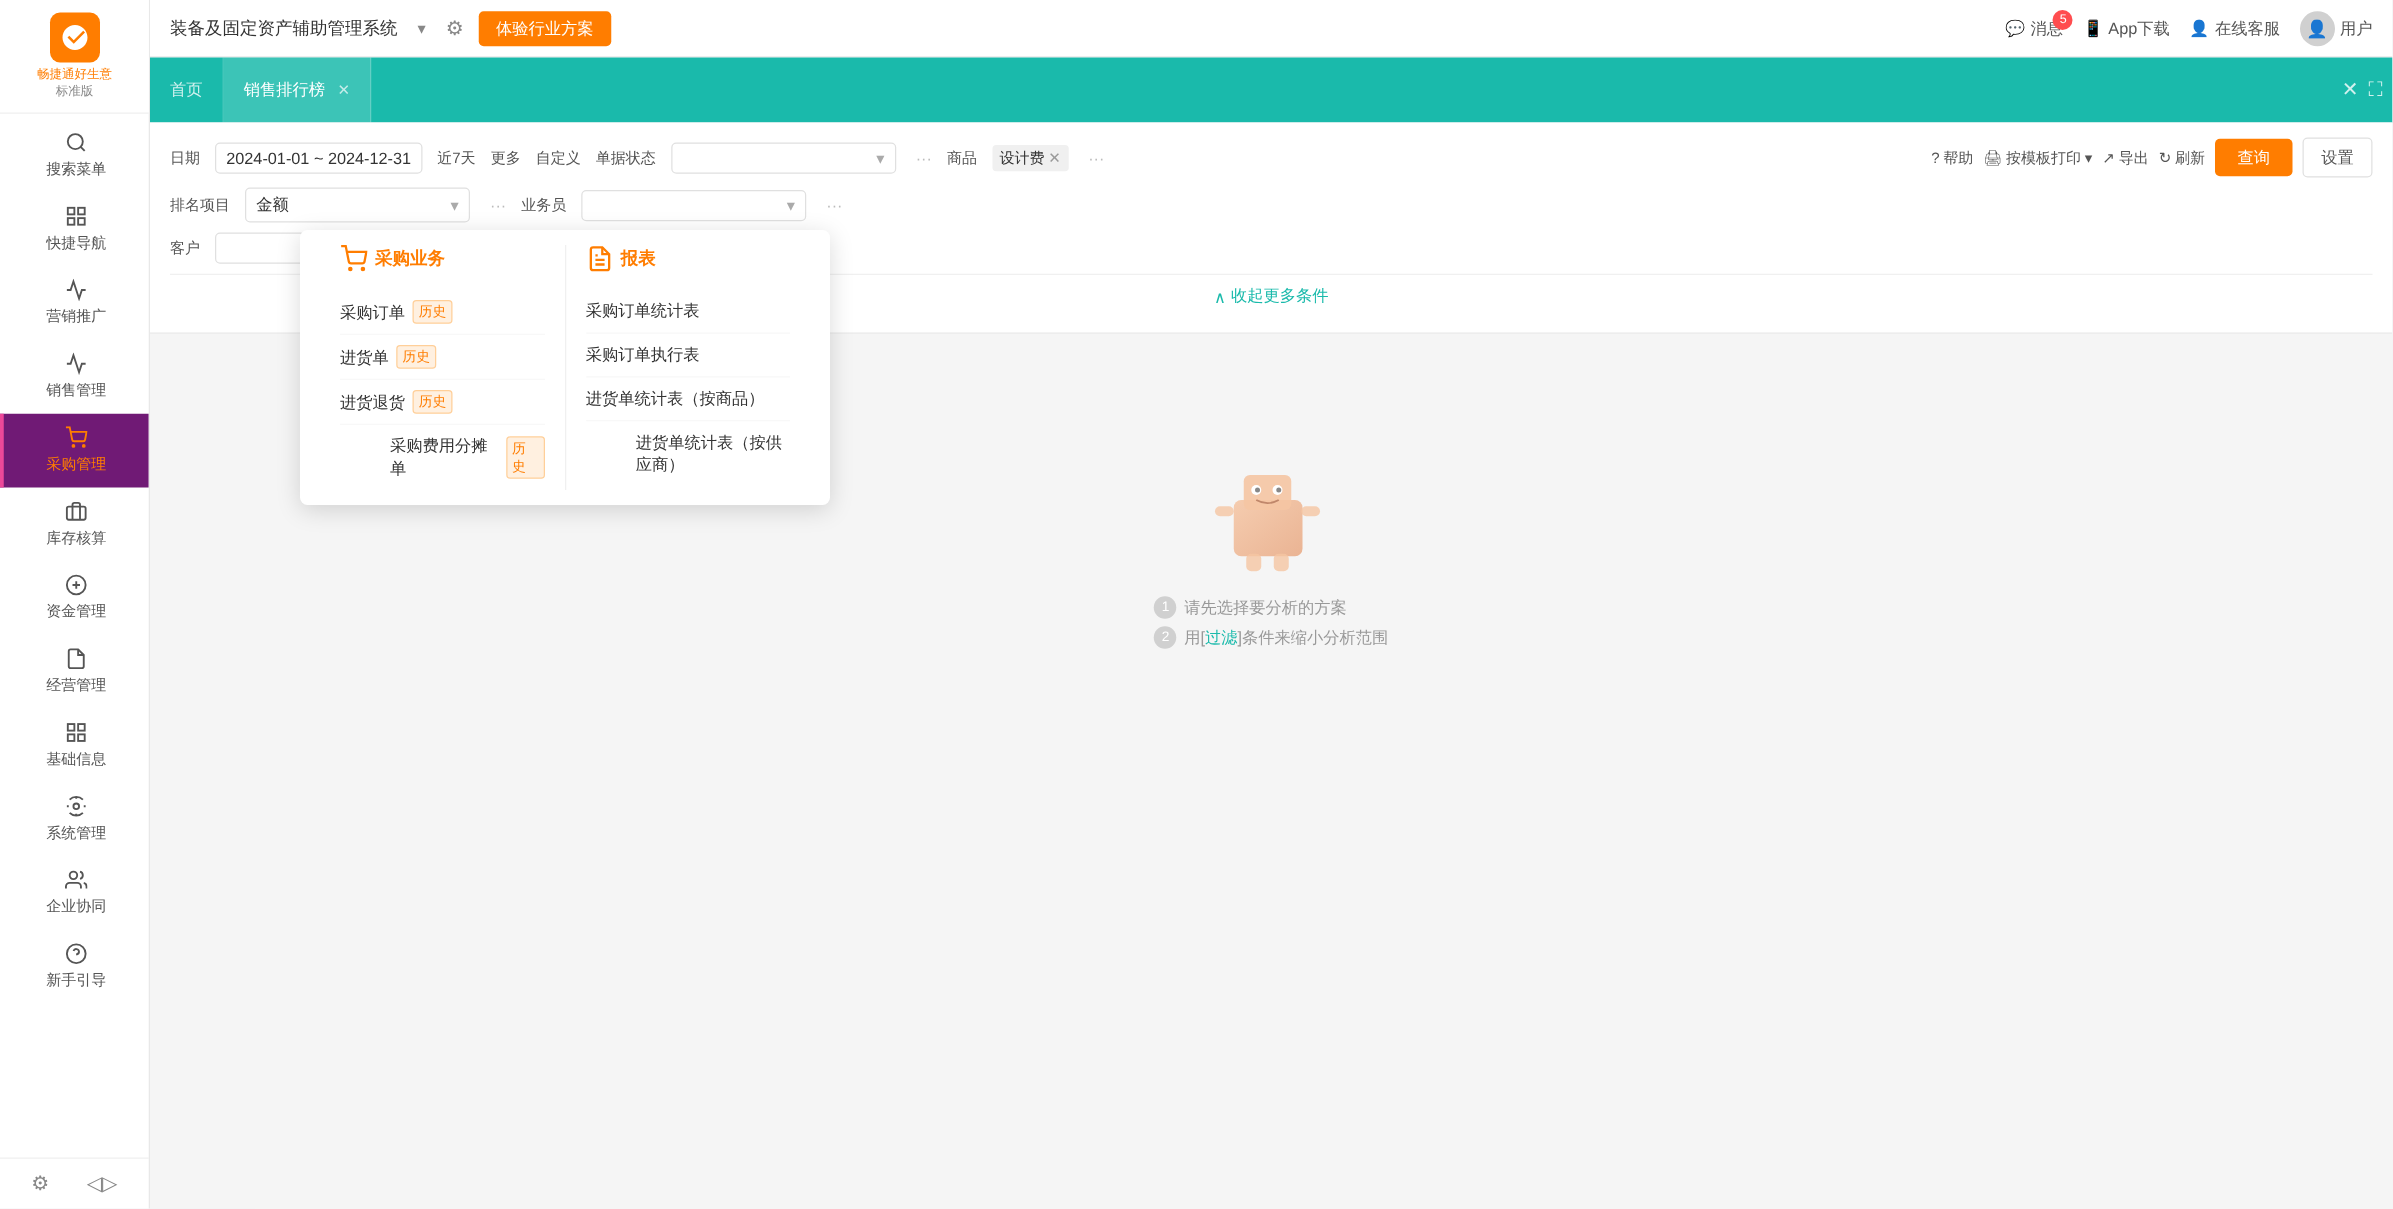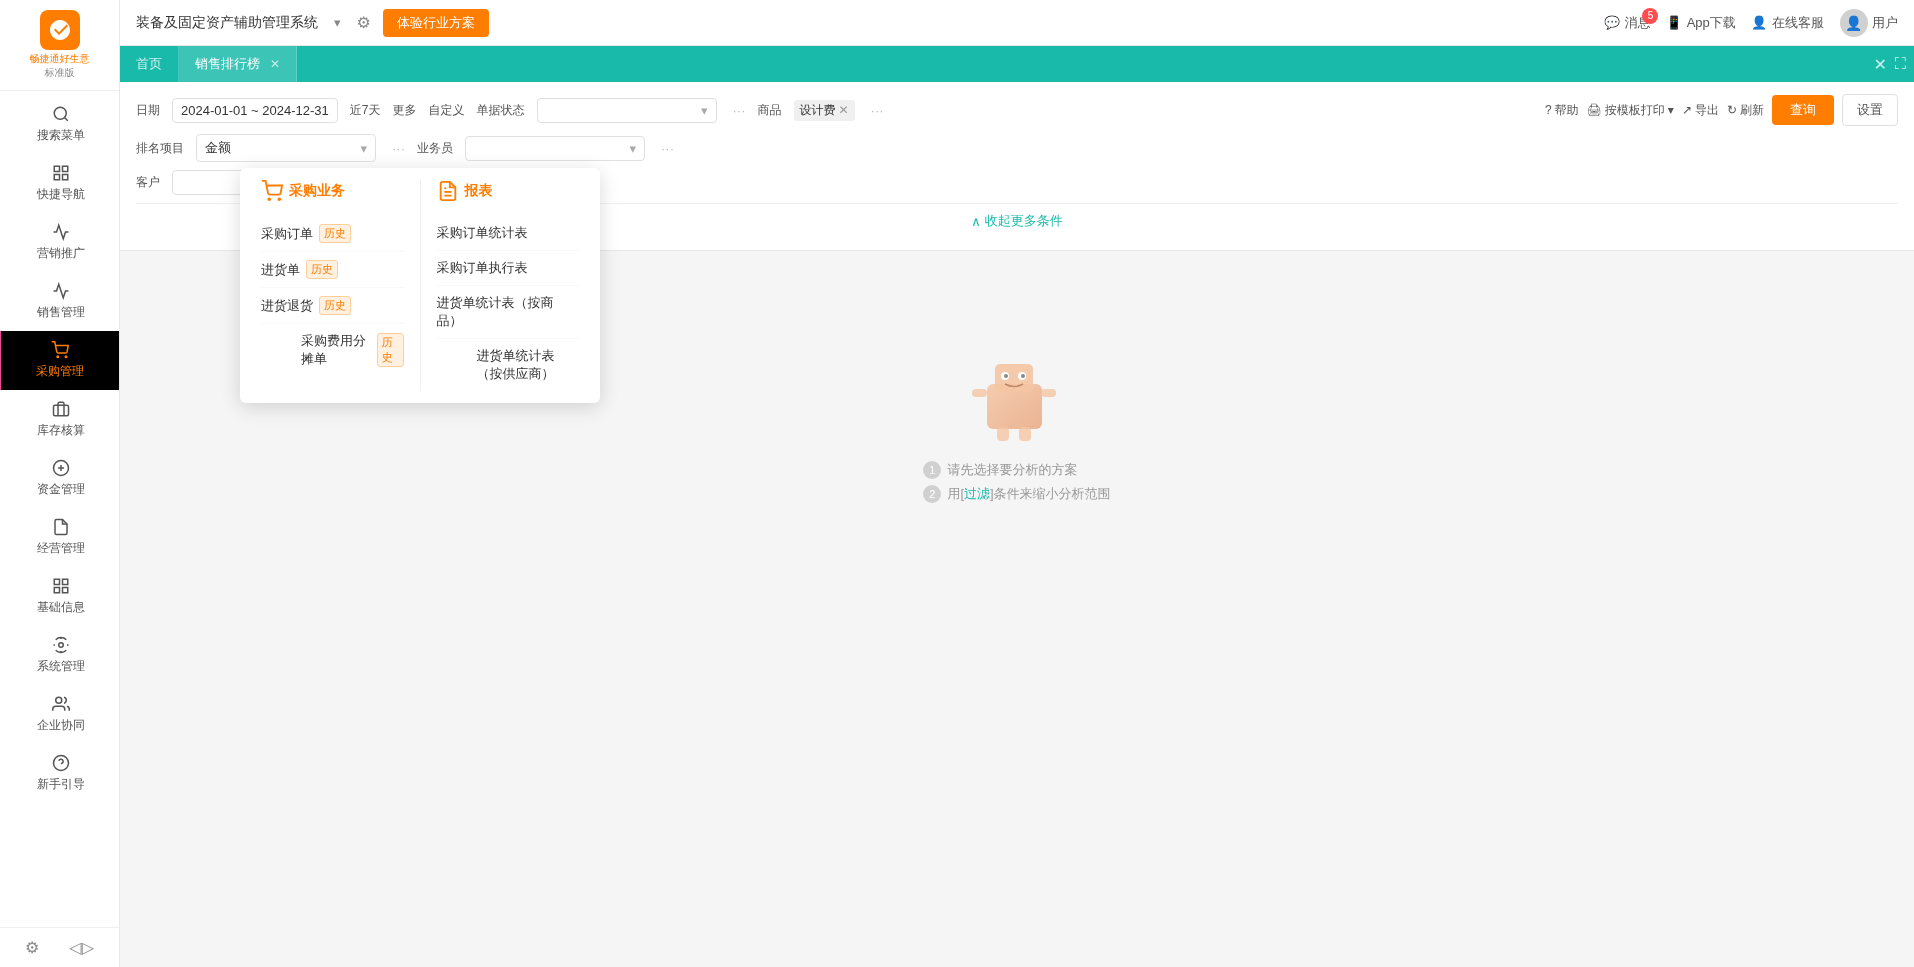--- a/index.html
+++ b/index.html
@@ -10,21 +10,21 @@
 
     
     .sidebar { width: 120px; background: #fff; display: flex; flex-direction: column; border-right: 1px solid #e8e8e8; position: relative; z-index: 10; }
     .sidebar-logo { display: flex; flex-direction: column; align-items: center; padding: 10px 0; border-bottom: 1px solid #f0f0f0; background: #fff; }
     .logo-icon { width: 40px; height: 40px; background: #ff7d00; border-radius: 8px; display: flex; align-items: center; justify-content: center; color: white; font-size: 20px; font-weight: bold; }
     .logo-text { font-size: 10px; color: #ff7d00; margin-top: 2px; }
     .sidebar-badge { font-size: 10px; color: #888; }
 
     .sidebar-nav { flex: 1; overflow-y: auto; padding: 4px 0; }
     .sidebar-item { display: flex; flex-direction: column; align-items: center; padding: 10px 8px; cursor: pointer; color: #555; font-size: 12px; gap: 4px; border-left: 3px solid transparent; }
-    .sidebar-item.active { background: #000000; color: #ff7d00; border-left: 1px solid #ec4899; }
+    .sidebar-item.active { background: #701a75; color: #ff7d00; border-left: 3px solid #ec4899; }
     .sidebar-item svg { width: 18px; height: 18px; }
     .sidebar-item-label { text-align: center; }
 
     .sidebar-bottom { display: flex; justify-content: space-around; padding: 10px; border-top: 1px solid #f0f0f0; }
     .sidebar-bottom-btn { color: #888; cursor: pointer; font-size: 16px; }
 
     
     .main-content { flex: 1; display: flex; flex-direction: column; overflow: hidden; }
 
     
@@ -32,21 +32,21 @@
     .top-bar-title { font-size: 14px; color: #333; }
     .top-bar-arrow { color: #888; margin: 0 4px; cursor: pointer; }
     .top-bar-settings { color: #888; cursor: pointer; font-size: 16px; }
     .top-bar-btn { background: #ff7d00; color: white; border: none; border-radius: 4px; padding: 5px 14px; font-size: 13px; cursor: pointer; }
     .top-bar-right { margin-left: auto; display: flex; align-items: center; gap: 16px; }
     .top-bar-right-item { display: flex; align-items: center; gap: 4px; color: #555; cursor: pointer; font-size: 13px; position: relative; }
     .notification-badge { position: absolute; top: -6px; right: -8px; background: #ff4d4f; color: white; border-radius: 50%; width: 16px; height: 16px; font-size: 10px; display: flex; align-items: center; justify-content: center; }
     .user-avatar { width: 28px; height: 28px; border-radius: 50%; background: #d0d0d0; display: flex; align-items: center; justify-content: center; color: #888; font-size: 14px; }
 
     
-    .tab-bar { height: 36px; background: #1abaab; display: flex; align-items: stretch; padding: 0; }
+    .tab-bar { height: 52px; background: #1abaab; display: flex; align-items: stretch; padding: 0; }
     .tab-item { display: flex; align-items: center; padding: 0 16px; cursor: pointer; color: rgba(255,255,255,0.8); font-size: 13px; gap: 6px; border-right: 1px solid rgba(255,255,255,0.2); }
     .tab-item.active { background: rgba(255,255,255,0.15); color: white; }
     .tab-close { color: rgba(255,255,255,0.7); font-size: 12px; cursor: pointer; margin-left: 4px; }
     .tab-controls { margin-left: auto; display: flex; align-items: center; gap: 8px; padding-right: 8px; }
     .tab-ctrl-btn { color: rgba(255,255,255,0.8); cursor: pointer; font-size: 16px; }
 
     
     .content-area { flex: 1; background: #f5f5f5; position: relative; overflow: hidden; }
 
     
@@ -64,21 +64,21 @@
     .action-btn { color: #555; font-size: 12px; cursor: pointer; display: flex; align-items: center; gap: 3px; text-align: center; }
     .collapse-bar { display: flex; align-items: center; justify-content: center; padding: 8px; gap: 4px; color: #1abaab; font-size: 13px; cursor: pointer; background: #fff; border-top: 1px solid #f0f0f0; }
 
     
     .empty-state { display: flex; flex-direction: column; align-items: center; justify-content: center; height: 350px; gap: 12px; }
     .empty-icon { width: 100px; height: 100px; position: relative; }
     .empty-hints { display: flex; flex-direction: column; gap: 6px; }
     .empty-hint { display: flex; align-items: center; gap: 6px; color: #999; font-size: 13px; }
     .hint-num { width: 18px; height: 18px; border-radius: 50%; background: #d0d0d0; color: white; font-size: 11px; display: flex; align-items: center; justify-content: center; }
     .hint-highlight { color: #1abaab; }
-    .dropdown-menu { position: absolute; top: 86px; left: 120px; width: 360px; background: white; border-radius: 6px; box-shadow: 0 4px 20px rgba(0,0,0,0.15); z-index: 100; padding: 12px 5px; }
+    .dropdown-menu { position: absolute; top: 86px; left: 120px; width: 424px; background: white; border-radius: 6px; box-shadow: 0 4px 20px rgba(0,0,0,0.15); z-index: 100; padding: 12px 16px; }
     .dropdown-sections { display: flex; gap: 0; }
     .dropdown-section { flex: 1; padding: 0 16px; }
     .dropdown-section + .dropdown-section { border-left: 1px solid #f0f0f0; font-family: Liberation Serif, serif; }
     .dropdown-section-header { display: flex; align-items: center; gap: 6px; color: #ff7d00; font-size: 14px; font-weight: bold; margin-bottom: 10px; padding-bottom: 4px; }
     .dropdown-section-icon { width: 22px; height: 22px; }
     .dropdown-item { display: flex; align-items: center; gap: 6px; padding: 8px 0; cursor: pointer; color: #333; font-size: 13px; border-bottom: 1px solid #f8f8f8; }
     .dropdown-item:last-child { border-bottom: none; margin-left: 40px; }
     .history-badge { background: #fff0e0; color: #ff7d00; border: 1px solid #ffcf99; border-radius: 3px; font-size: 11px; padding: 1px 4px; }
   </style>
 </head>

